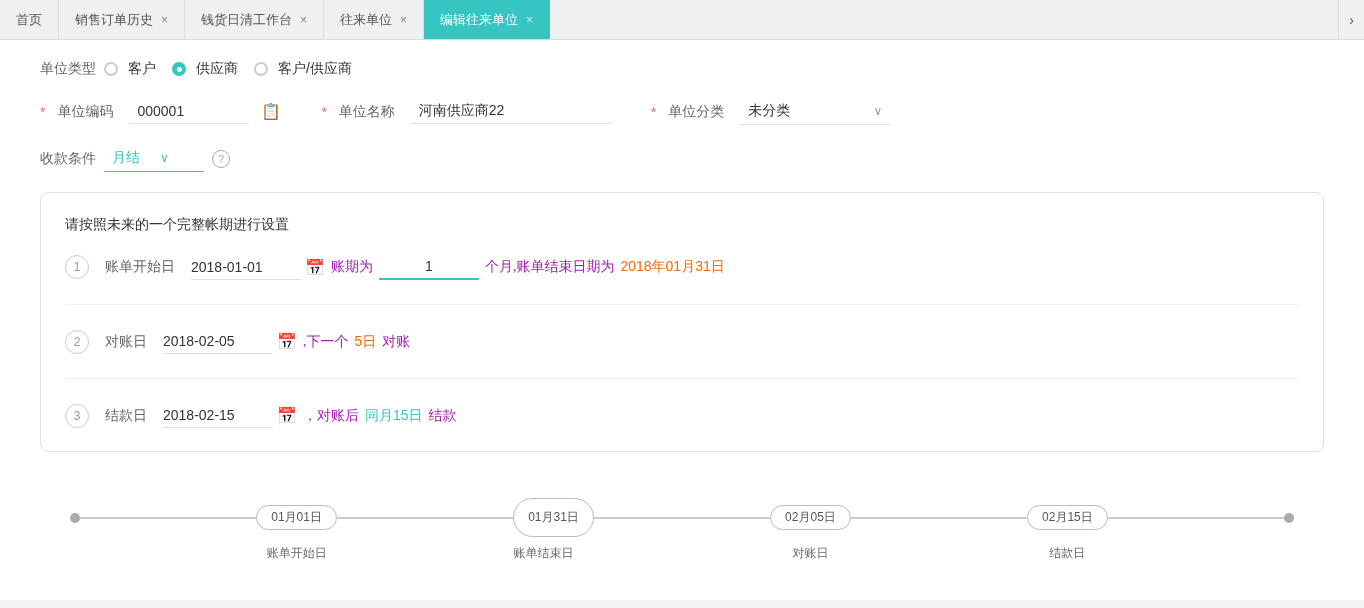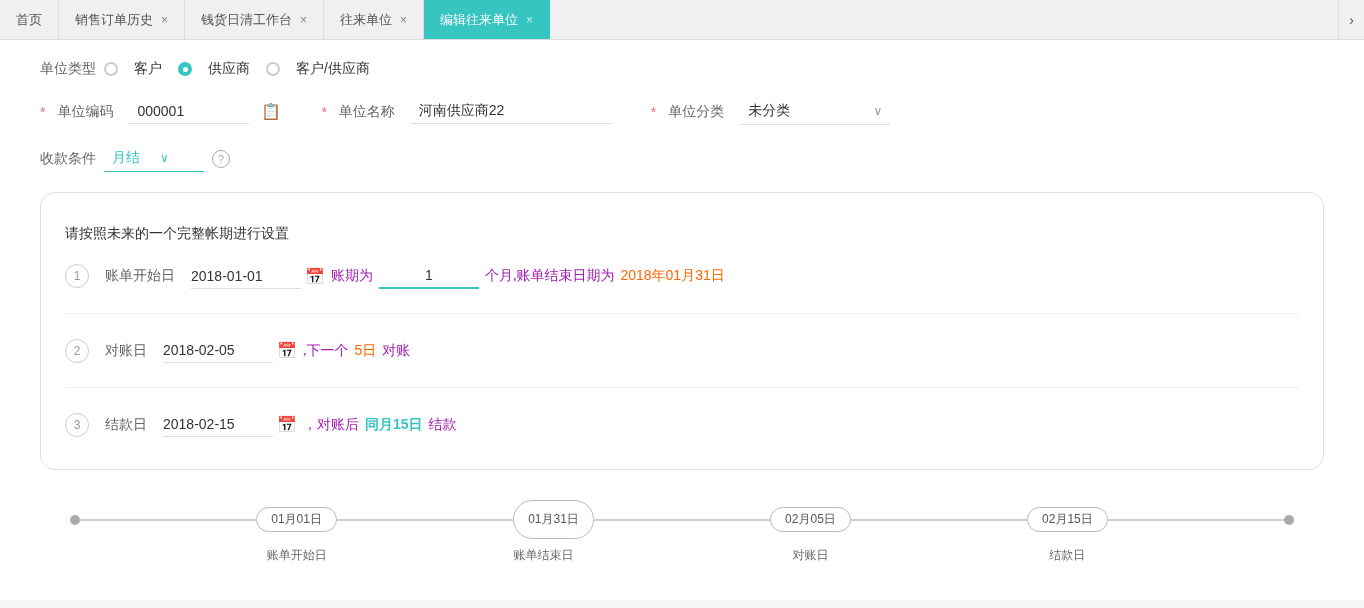--- a/index.html
+++ b/index.html
@@ -42,21 +42,21 @@
     .form-row {
       display: flex; align-items: center; margin-bottom: 20px;
     }
     .form-label {
       color: #666; margin-right: 8px; white-space: nowrap;
     }
     .required-star { color: #f56c6c; margin-right: 4px; }
 
     
     .radio-group { display: flex; align-items: center; gap: 16px; }
-    .radio-item { display: flex; align-items: center; gap: 16px; cursor: pointer; }
+    .radio-item { display: flex; align-items: center; gap: 10px; cursor: pointer; }
     .radio-circle {
       width: 14px; height: 14px; border-radius: 50%;
       border: 2px solid #ccc; background: #fff;
       display: flex; align-items: center; justify-content: center;
     }
     .radio-circle.checked {
       border-color: #36c5c0; background: #36c5c0;
     }
     .radio-circle.checked::after {
       content: ''; width: 5px; height: 5px; border-radius: 50%; background: #fff;
@@ -98,22 +98,22 @@
       font-size: 11px; cursor: pointer; margin-left: 8px;
     }
 
     
     .cal-icon {
       color: #36c5c0; cursor: pointer; font-size: 16px; margin-left: 4px;
     }
 
     
     .period-box {
-      border: 1px solid #e0e0e0; border-radius: 15px;
-      padding: 32px 24px; margin-bottom: 20px;
+      border: 1px solid #e0e0e0; border-radius: 8px;
+      padding: 23px 24px; margin-bottom: 36px;
     }
     .period-title {
       color: #333; margin-bottom: 20px; font-size: 14px;
     }
 
     .period-row {
       display: flex; align-items: center; margin-bottom: 24px;
       padding-bottom: 24px; border-bottom: 1px solid #f0f0f0;
     }
     .period-row:last-child { border-bottom: none; margin-bottom: 0; padding-bottom: 0; }
@@ -133,21 +133,21 @@
     }
 
     .period-input {
       border: none; border-bottom: 2px solid #36c5c0;
       padding: 4px 0; font-size: 14px; width: 100px; outline: none;
       background: transparent; color: #333; text-align: center;
     }
 
     .period-suffix { color: #a21caf; margin: 0 6px; white-space: nowrap; font-family: Liberation Serif, serif; }
     .highlight-orange { color: #ff6600; font-weight: 500; }
-    .highlight-teal { color: #36c5c0; font-weight: 700; }
+    .highlight-teal { color: #36c5c0; font-weight: 400; }
 
     
     .preview-text {
       color: #666; margin-bottom: 20px; line-height: 1.8;
     }
 
     
     .timeline-wrapper {
       padding: 10px 30px; position: relative;
     }

